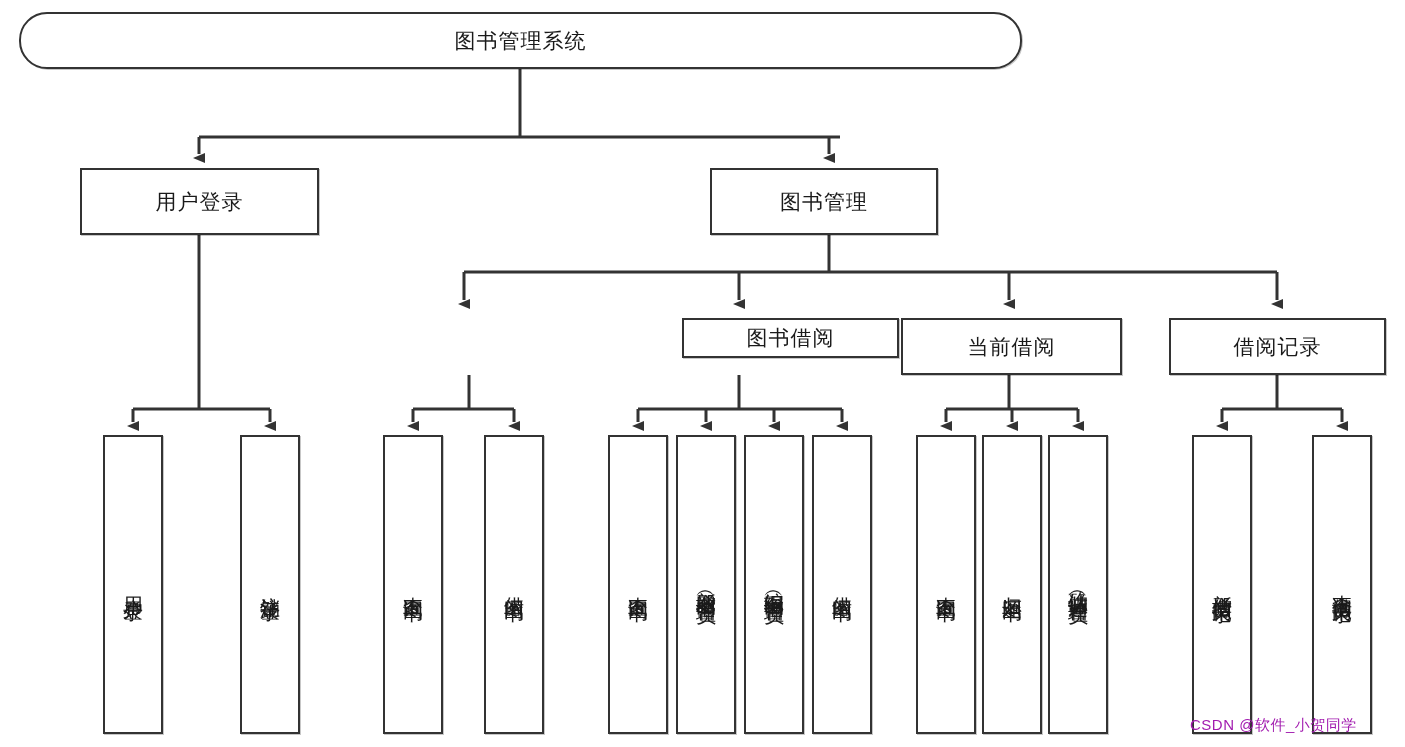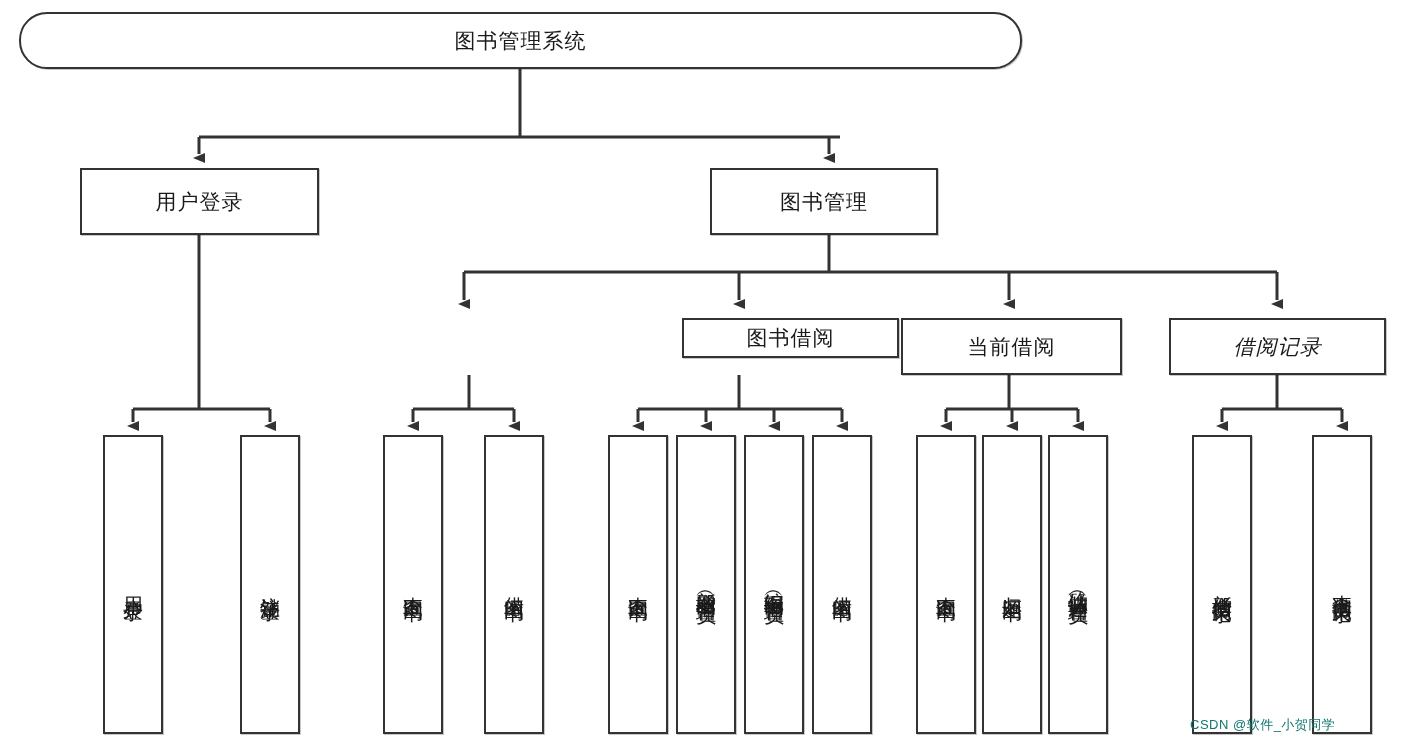--- a/index.html
+++ b/index.html
@@ -49,22 +49,22 @@
     line-height: 1.15;
     padding: 6px 0;
   }
   .node.vert .vtext {
     writing-mode: vertical-rl;
     text-orientation: upright;
     white-space: nowrap;
   }
   .watermark {
     position: absolute;
-    font-size: 13px;
-    color: #0f766e;
+    font-size: 15px;
+    color: #a21caf;
     letter-spacing: 0.5px;
     white-space: nowrap;
     user-select: none;
   }
 </style>
 </head>
 <body>
 
 <div id="canvas">
 
@@ -128,21 +128,21 @@
   <div class="node horiz" style="left:710px; top:168px; width:228px; height:67px;">
     <span>图书管理</span>
   </div>
 
   <div class="node horiz" style="left:646px; top:318px; width:217px; height:40px;margin-left:36px;">
     <span>图书借阅</span>
   </div>
   <div class="node horiz" style="left:901px; top:318px; width:221px; height:57px;">
     <span>当前借阅</span>
   </div>
-  <div class="node horiz" style="left:1169px; top:318px; width:217px; height:57px;font-style:italic;">
+  <div class="node horiz" style="left:1169px; top:318px; width:217px; height:57px;">
     <span>借阅记录</span>
   </div>
 
   <div class="node vert" style="left:103px; top:435px; width:60px; height:299px;">
     <span class="vtext">用户登录</span>
   </div>
   <div class="node vert" style="left:240px; top:435px; width:60px; height:299px;">
     <span class="vtext">注销登录</span>
   </div>
 

